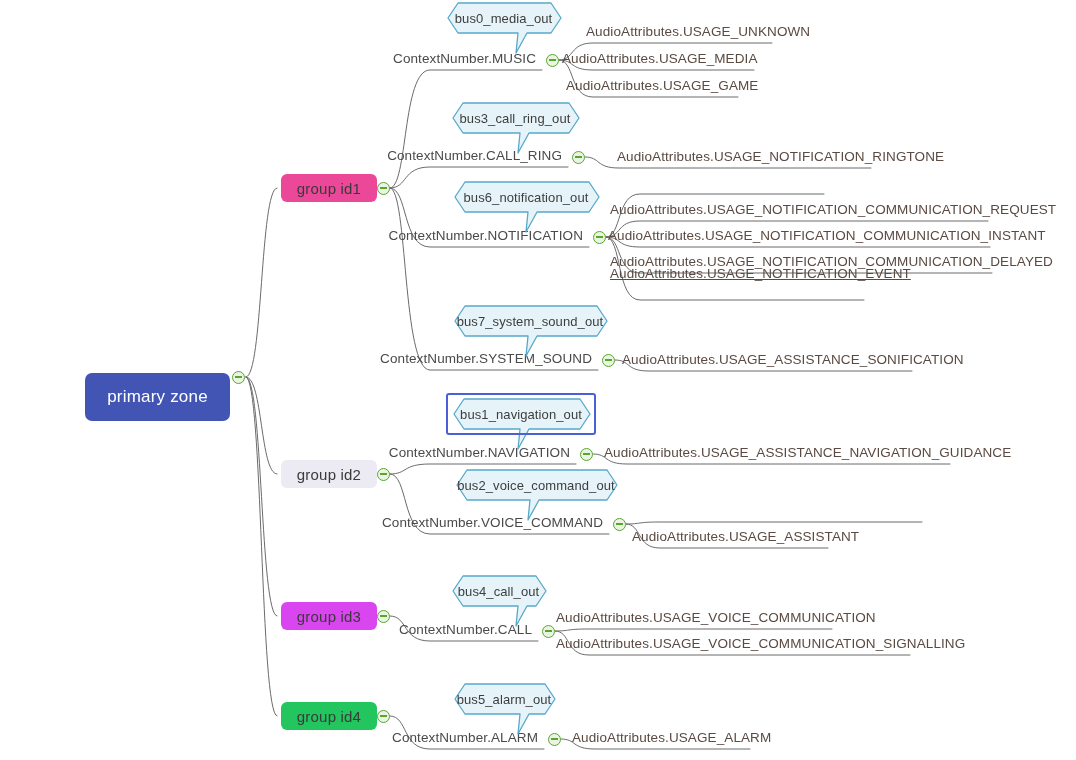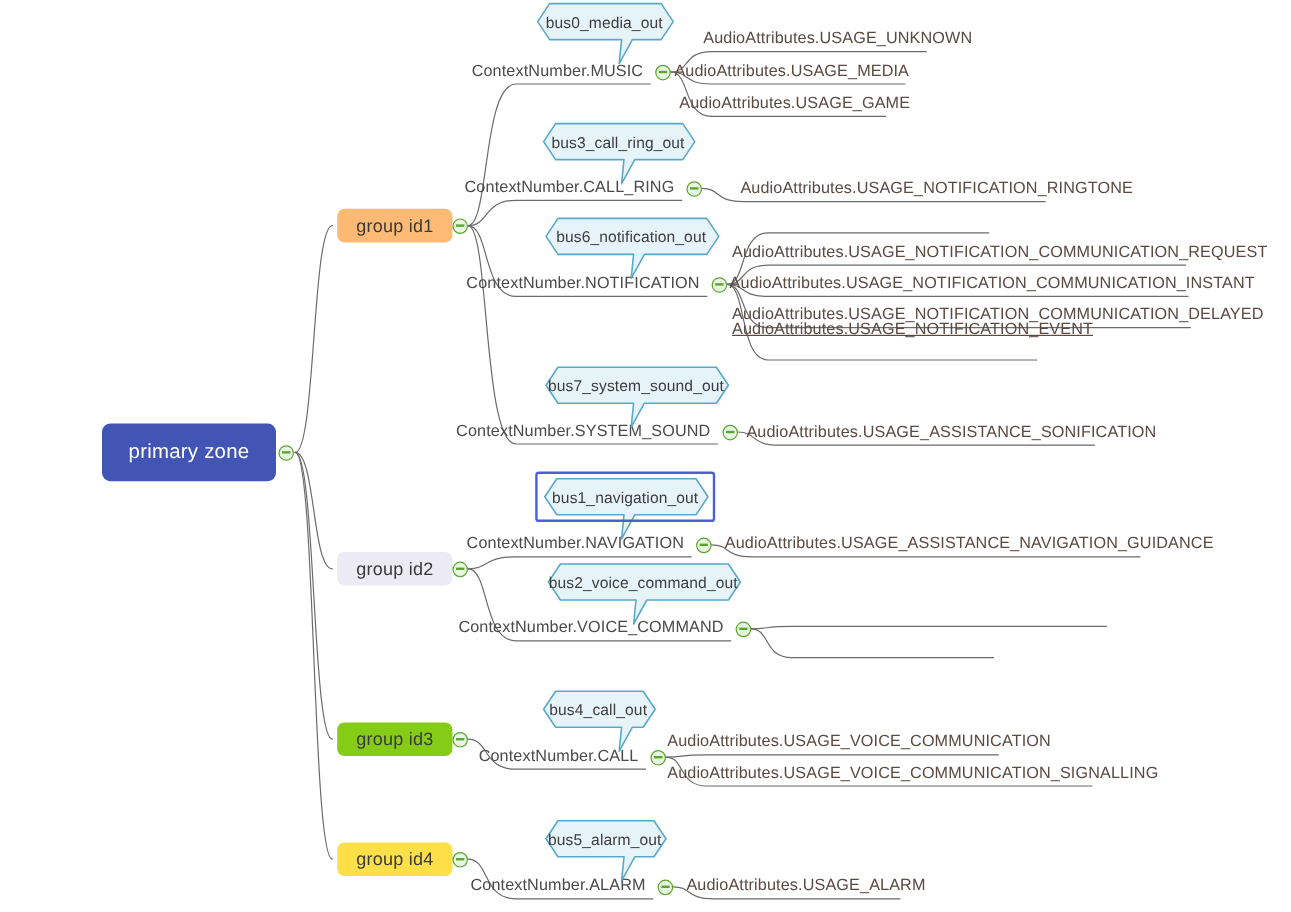--- a/index.html
+++ b/index.html
@@ -16,20 +16,21 @@
   
   .root-node{
     position:absolute;
     background:#4255b5;
     color:#ffffff;
     border-radius:7px;
     font-size:17px;
     display:flex;align-items:center;justify-content:center;
     letter-spacing:.2px;
     box-shadow:0 0 0 0 rgba(0,0,0,0);
+    margin-top:20px;
   }
   
   .group-node{
     position:absolute;
     background:#ecebf4;
     color:#3a3a3a;
     border-radius:6px;
     font-size:15px;
     display:flex;align-items:center;justify-content:center;
     letter-spacing:.2px;
@@ -128,21 +129,21 @@
       <path d="M 555 631 C 571 631, 565 629, 589 629 L 832 629" fill="none" stroke="#6b6b6b" stroke-width="1" stroke-linecap="round"></path>
       <path d="M 555 631 C 571 631, 565 655, 589 655 L 910 655" fill="none" stroke="#6b6b6b" stroke-width="1" stroke-linecap="round"></path>
       <path d="M 246 377 C 263.05 377, 259.95 716, 277 716" fill="none" stroke="#6b6b6b" stroke-width="1" stroke-linecap="round"></path>
       <path d="M 390 716 C 408 716, 402 749, 430 749 L 544 749" fill="none" stroke="#6b6b6b" stroke-width="1" stroke-linecap="round"></path>
       <path d="M 561 739 C 577 739, 571 749, 595 749 L 750 749" fill="none" stroke="#6b6b6b" stroke-width="1" stroke-linecap="round"></path>
     </svg>
 <div class="root-node" style="left: 85px; top: 353px; width: 145px; height: 48px; background: rgb(66, 85, 181); color: rgb(255, 255, 255);">
       <span>primary zone</span>
     </div>
     <div class="toggle" style="left: 231.5px; top: 370.5px;"></div>
-    <div class="group-node" style="left: 281px; top: 174px; width: 96px; height: 28px; background: #fdba74; color: rgb(58, 58, 58);">
+    <div class="group-node" style="left: 281px; top: 174px; width: 96px; height: 28px; background: #ec4899; color: rgb(58, 58, 58);">
       <span>group id1</span>
     </div>
     <div class="toggle" style="left: 376.5px; top: 181.5px;"></div>
     <div class="ctx-label" style="top: 51px; right: 540px; color: rgb(74, 74, 74);">ContextNumber.MUSIC</div>
     <div class="toggle" style="left: 545.5px; top: 53.5px;"></div>
     <div class="leaf-label" style="left: 586px; top: 24px; color: rgb(90, 74, 66);">AudioAttributes.USAGE_UNKNOWN</div>
     <div class="leaf-label" style="left: 562px; top: 51px; color: rgb(90, 74, 66);">AudioAttributes.USAGE_MEDIA</div>
     <div class="leaf-label" style="left: 566px; top: 78px; color: rgb(90, 74, 66);">AudioAttributes.USAGE_GAME</div>
     <div class="callout" style="left: 423px; top: 3px; width: 113px;">
       <svg width="115" height="52" viewBox="0 0 113 52">
@@ -199,45 +200,46 @@
       <div class="sel-box" style="border-color: rgb(75, 95, 214);"></div>
       <svg width="138" height="52" viewBox="0 0 136 52">
         <path d="M 10 0 L 126 0 L 136 15 L 126 30
                    L 75 30 L 64 50 L 66 30
                    L 10 30 L 0 15 Z" fill="#e6f4fa" stroke="#57a8c9" stroke-width="1.3" stroke-linejoin="round"></path>
       </svg>
       <div class="cl-text">bus1_navigation_out</div>
     </div>
     <div class="ctx-label" style="top: 515px; right: 473px; color: rgb(74, 74, 74);">ContextNumber.VOICE_COMMAND</div>
     <div class="toggle" style="left: 612.5px; top: 517.5px;"></div>
+    <div class="leaf-label" style="left: 632px; top: 529px; color: rgb(90, 74, 66);">AudioAttributes.USAGE_ASSISTANT</div>
     <div class="callout" style="left: 432px; top: 470px; width: 160px;">
       <svg width="162" height="52" viewBox="0 0 160 52">
         <path d="M 10 0 L 150 0 L 160 15 L 150 30
                    L 82 30 L 71 50 L 73 30
                    L 10 30 L 0 15 Z" fill="#e6f4fa" stroke="#57a8c9" stroke-width="1.3" stroke-linejoin="round"></path>
       </svg>
       <div class="cl-text">bus2_voice_command_out</div>
     </div>
-    <div class="group-node" style="left: 281px; top: 602px; width: 96px; height: 28px; background: #84cc16; color: rgb(58, 58, 58);">
+    <div class="group-node" style="left: 281px; top: 602px; width: 96px; height: 28px; background: #d946ef; color: rgb(58, 58, 58);">
       <span>group id3</span>
     </div>
     <div class="toggle" style="left: 376.5px; top: 609.5px;"></div>
     <div class="ctx-label" style="top: 622px; right: 544px; color: rgb(74, 74, 74);">ContextNumber.CALL</div>
     <div class="toggle" style="left: 541.5px; top: 624.5px;"></div>
     <div class="leaf-label" style="left: 556px; top: 610px; color: rgb(90, 74, 66);">AudioAttributes.USAGE_VOICE_COMMUNICATION</div>
     <div class="leaf-label" style="left: 556px; top: 636px; color: rgb(90, 74, 66);">AudioAttributes.USAGE_VOICE_COMMUNICATION_SIGNALLING</div>
     <div class="callout" style="left: 428px; top: 576px; width: 93px;">
       <svg width="95" height="52" viewBox="0 0 93 52">
         <path d="M 10 0 L 83 0 L 93 15 L 83 30
                    L 74 30 L 63 50 L 65 30
                    L 10 30 L 0 15 Z" fill="#e6f4fa" stroke="#57a8c9" stroke-width="1.3" stroke-linejoin="round"></path>
       </svg>
       <div class="cl-text">bus4_call_out</div>
     </div>
-    <div class="group-node" style="left: 281px; top: 702px; width: 96px; height: 28px; background: #fde047; color: rgb(58, 58, 58);">
+    <div class="group-node" style="left: 281px; top: 702px; width: 96px; height: 28px; background: #22c55e; color: rgb(58, 58, 58);">
       <span>group id4</span>
     </div>
     <div class="toggle" style="left: 376.5px; top: 709.5px;"></div>
     <div class="ctx-label" style="top: 730px; right: 538px; color: rgb(74, 74, 74);">ContextNumber.ALARM</div>
     <div class="toggle" style="left: 547.5px; top: 732.5px;"></div>
     <div class="leaf-label" style="left: 572px; top: 730px; color: rgb(90, 74, 66);">AudioAttributes.USAGE_ALARM</div>
     <div class="callout" style="left: 430px; top: 684px; width: 100px;">
       <svg width="102" height="52" viewBox="0 0 100 52">
         <path d="M 10 0 L 90 0 L 100 15 L 90 30
                    L 74 30 L 63 50 L 65 30

